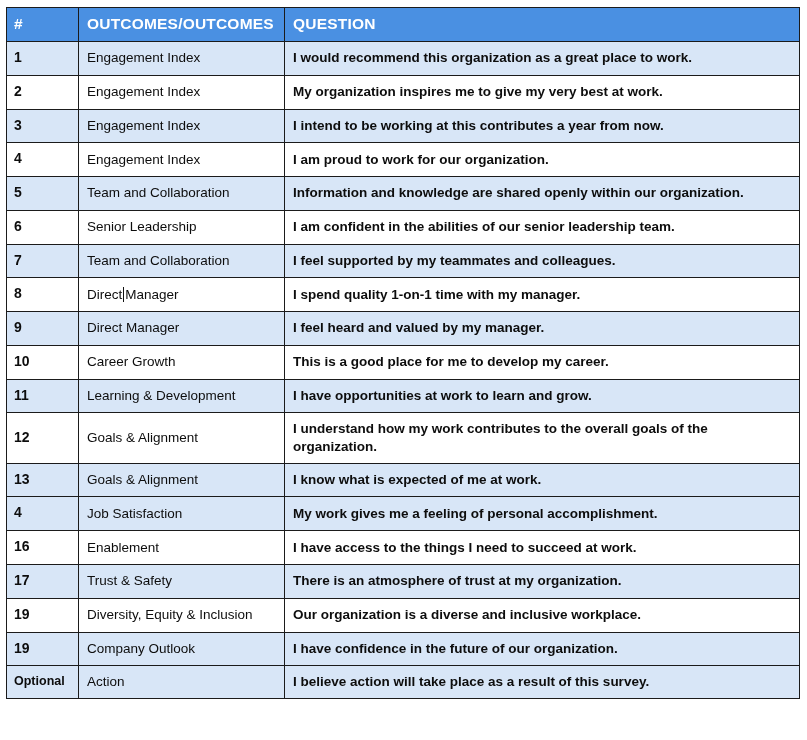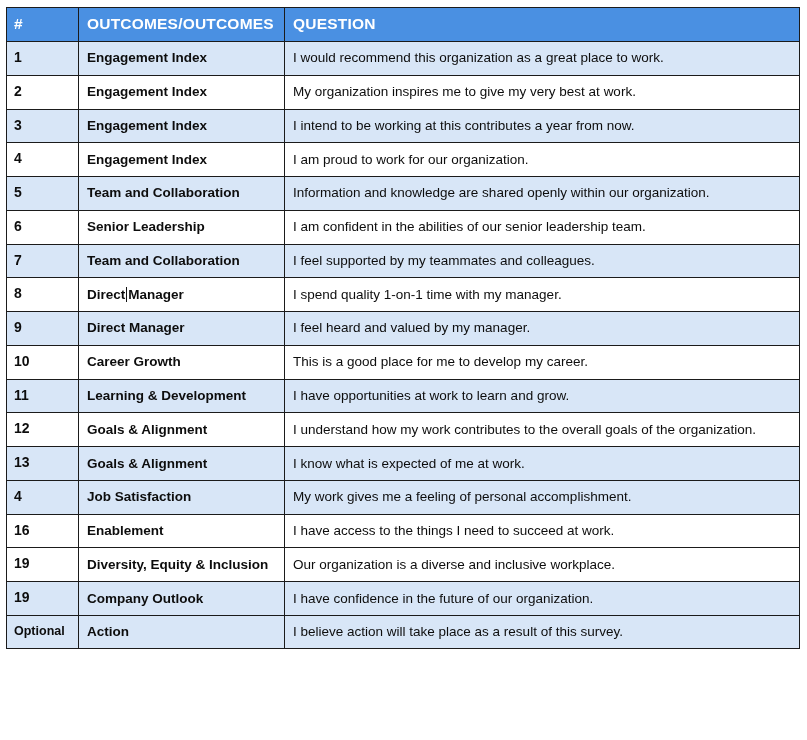--- a/index.html
+++ b/index.html
@@ -65,27 +65,27 @@
 
   td.cell-num {
     font-weight: bold;
     font-size: 14px;
     padding-left: 7px;
     white-space: nowrap;
   }
   td.cell-num.is-optional { font-size: 12.5px; }
 
   td.cell-driver {
-    font-weight: bold;
+    font-weight: normal;
     white-space: nowrap;
     overflow: hidden;
     margin-top: 44px;
   }
   td.cell-question {
-    font-weight: normal;
+    font-weight: bold;
   }
 
   
   .caret-host { position: relative; }
   .text-caret {
     display: inline-block;
     width: 1px;
     height: 15px;
     background: #111111;
     vertical-align: -3px;
@@ -178,20 +178,25 @@
         <tr class="row-shaded">
           <td class="cell-num">4</td>
           <td class="cell-driver">Job Satisfaction</td>
           <td class="cell-question">My work gives me a feeling of personal accomplishment.</td>
         </tr>
         <tr class="row-plain">
           <td class="cell-num">16</td>
           <td class="cell-driver">Enablement</td>
           <td class="cell-question">I have access to the things I need to succeed at work.</td>
         </tr>
+        <tr class="row-shaded">
+          <td class="cell-num">17</td>
+          <td class="cell-driver">Trust &amp; Safety</td>
+          <td class="cell-question">There is an atmosphere of trust at my organization.</td>
+        </tr>
         <tr class="row-plain">
           <td class="cell-num">19</td>
           <td class="cell-driver">Diversity, Equity &amp; Inclusion</td>
           <td class="cell-question">Our organization is a diverse and inclusive workplace.</td>
         </tr>
         <tr class="row-shaded">
           <td class="cell-num">19</td>
           <td class="cell-driver">Company Outlook</td>
           <td class="cell-question">I have confidence in the future of our organization.</td>
         </tr>

